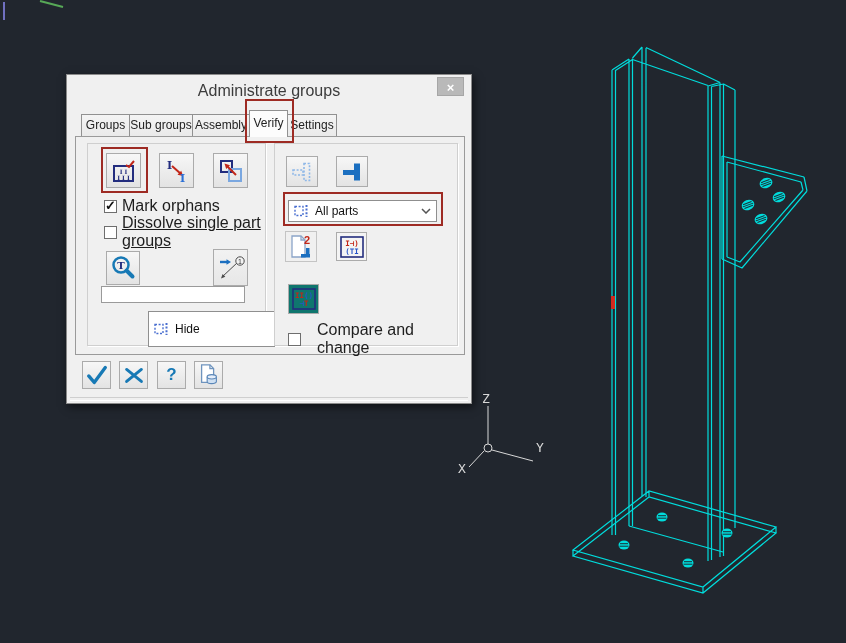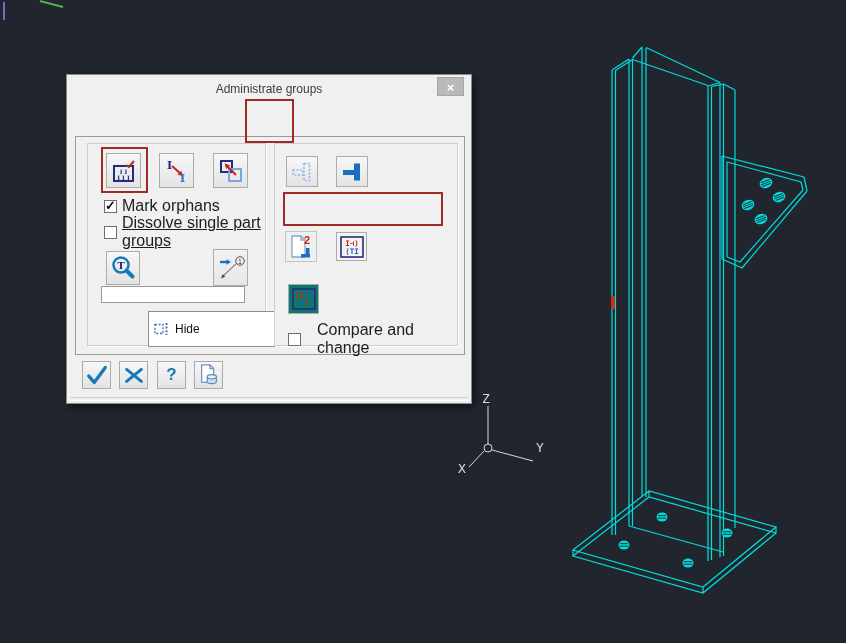--- a/index.html
+++ b/index.html
@@ -5,21 +5,21 @@
   html,body{margin:0;padding:0;background:#14171c;}
   #stage{position:relative;width:846px;height:643px;background:#21262e;overflow:hidden;
          font-family:"Liberation Sans",sans-serif;}
   svg text{user-select:none;}
 
   
   #dialog{position:absolute;left:66px;top:74px;width:406px;height:330px;
           background:#f0f0f0;border:1px solid #8a8a8a;box-shadow:2px 3px 8px rgba(0,0,0,.55);
           box-sizing:border-box;}
   .title{position:absolute;left:0;top:7px;width:100%;text-align:center;
-         font-size:12px;color:#3c3c3c;}
+         font-size:16px;color:#3c3c3c;}
   .close-btn{position:absolute;right:7px;top:2px;width:27px;height:19px;background:#b9b9b9;
              color:#ffffff;font-size:13px;font-weight:bold;text-align:center;line-height:19px;
              border:1px solid #a6a6a6;box-sizing:border-box;cursor:default;}
 
   
   .tabs{position:absolute;left:14px;top:38px;display:flex;align-items:flex-end;height:24px;}
   .tab{box-sizing:border-box;height:23px;line-height:21px;text-align:center;font-size:12px;
        color:#222;background:linear-gradient(#f4f4f4,#e9e9e9);
        border:1px solid #919191;border-bottom:none;margin-right:-1px;position:relative;}
   .tab.active{height:27px;line-height:25px;background:#fcfcfc;z-index:5;}
@@ -147,20 +147,27 @@
       <text x="536" y="452">Y</text>
       <text x="458" y="473">X</text>
     </g>
   </svg>
 
   <div id="dialog">
 
     <div class="title">Administrate groups</div>
     <div class="close-btn">×</div>
 
+    <div class="tabs">
+      <div class="tab" style="width:49px;">Groups</div>
+      <div class="tab" style="width:64px;">Sub groups</div>
+      <div class="tab" style="width:58px;">Assembly</div>
+      <div class="tab active" style="width:39px;">Verify</div>
+      <div class="tab" style="width:50px;">Settings</div>
+    </div>
 
     <div class="pane">
 
       <div class="groupbox" id="gb-left">
 
         <button class="tbtn" style="left:18px;top:9px;width:35px;height:35px;">
           <svg width="26" height="26" viewBox="0 0 26 26">
             <rect x="3" y="8" width="19" height="15" fill="none" stroke="#232d7e" stroke-width="2"></rect>
             <text x="12.5" y="15.5" text-anchor="middle" font-size="6" font-weight="bold" font-family="DejaVu Serif, serif" fill="#232d7e">I I</text>
             <text x="12.5" y="21.5" text-anchor="middle" font-size="6" font-weight="bold" font-family="DejaVu Serif, serif" fill="#232d7e">I I I</text>
@@ -239,20 +246,30 @@
           </svg>
         </button>
 
         <button class="tbtn" style="left:61px;top:12px;width:32px;height:31px;">
           <svg width="24" height="24" viewBox="0 0 24 24">
             <rect x="3" y="10" width="11" height="5" fill="#1b6fc0"></rect>
             <rect x="14" y="3.5" width="6" height="17" fill="#1b6fc0"></rect>
           </svg>
         </button>
 
+        <div class="selectbox" style="left:13px;top:56px;width:149px;height:22px;">
+          <svg width="16" height="14" viewBox="0 0 16 14">
+            <rect x="1" y="2.5" width="8" height="9" fill="none" stroke="#4a6fd0" stroke-width="1.4" stroke-dasharray="2 1.6"></rect>
+            <line x1="12.5" y1="1" x2="12.5" y2="13" stroke="#4a6fd0" stroke-width="2" stroke-dasharray="2 1.6"></line>
+          </svg>
+          <span>All parts</span>
+          <svg class="chev" width="10" height="6" viewBox="0 0 10 6">
+            <path d="M1,1 L5,5 L9,1" stroke="#555" stroke-width="1.5" fill="none"></path>
+          </svg>
+        </div>
 
         <button class="tbtn" style="left:10px;top:87px;width:32px;height:31px;border-color:#c4c4c4;background:#f0f0f0;">
           <svg width="26" height="26" viewBox="0 0 26 26">
             <path d="M4,2 h9 l4,4 v17 h-13 Z" fill="#ffffff" stroke="#8aa4c8" stroke-width="1.3"></path>
             <path d="M13,2 v4 h4" fill="none" stroke="#8aa4c8" stroke-width="1.3"></path>
             <text x="22" y="10" text-anchor="end" font-size="11" font-weight="bold" fill="#c22618">2</text>
             <rect x="13" y="20" width="9" height="3.5" fill="#1b6fc0"></rect>
             <rect x="18" y="14" width="3.5" height="9" fill="#1b6fc0"></rect>
           </svg>
         </button>

